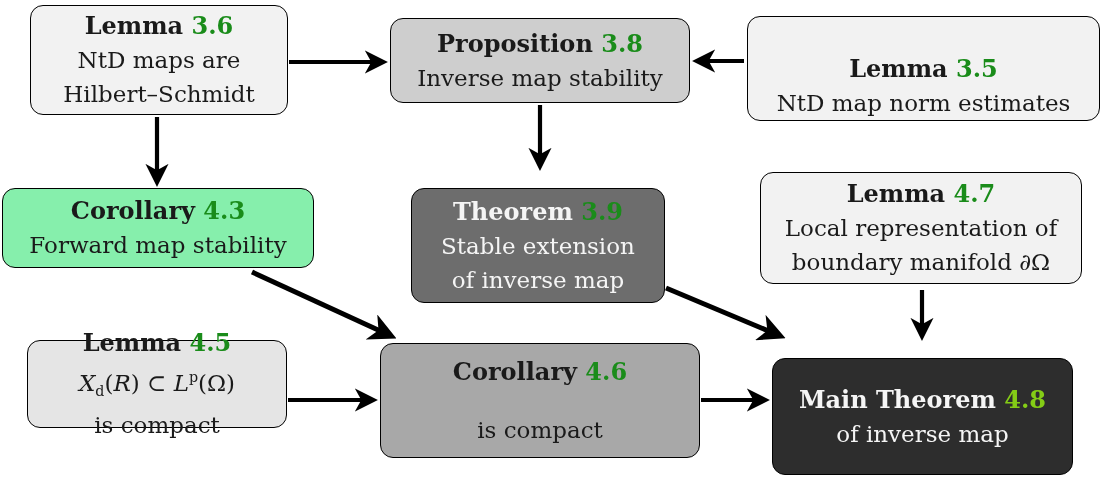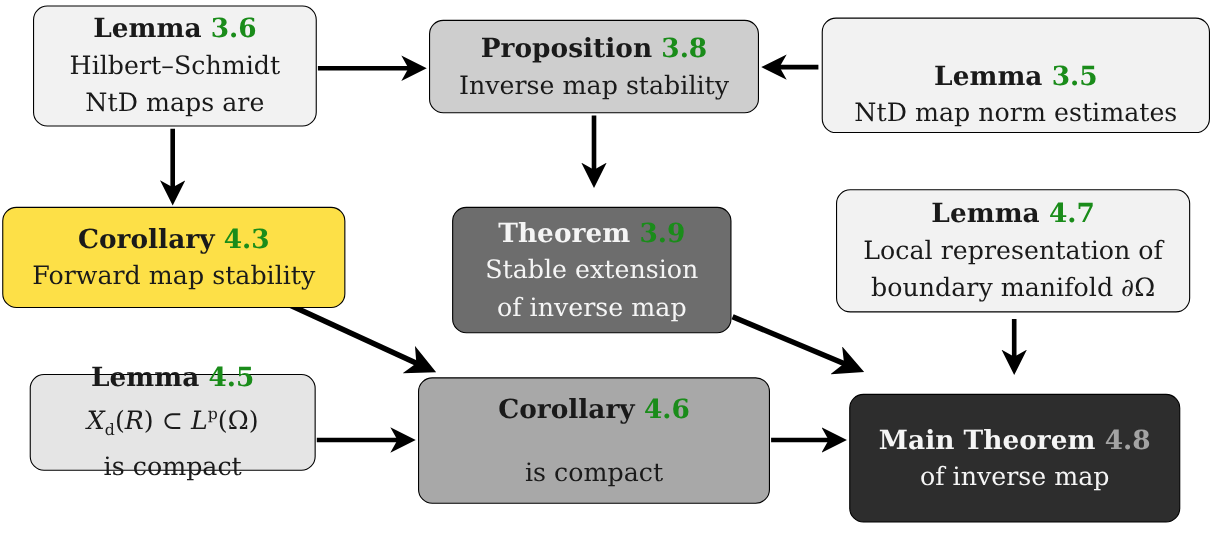--- a/index.html
+++ b/index.html
@@ -39,35 +39,35 @@
     <line class="edge" x1="157" y1="117" x2="157" y2="180" stroke-width="4.2" marker-end="url(#ah)"></line>
     <line class="edge" x1="252" y1="272" x2="389" y2="335" stroke-width="5" marker-end="url(#ah)"></line>
     <line class="edge" x1="666" y1="288" x2="778" y2="335" stroke-width="5" marker-end="url(#ah)"></line>
     <line class="edge" x1="922" y1="290" x2="922" y2="334" stroke-width="4.2" marker-end="url(#ah)"></line>
     <line class="edge" x1="288" y1="400" x2="371" y2="400" stroke-width="4.2" marker-end="url(#ah)"></line>
     <line class="edge" x1="701" y1="400" x2="763" y2="400" stroke-width="4.2" marker-end="url(#ah)"></line>
   </svg>
 
   <div class="node" style="left: 30px; top: 5px; width: 258px; height: 110px; background-color: rgb(242, 242, 242);">
     <div class="title"><span>Lemma</span>&nbsp;<span class="num" style="color: rgb(26, 140, 26);">3.6</span></div>
+    <div class="line">NtD maps are</div>
     <div class="line">Hilbert–Schmidt</div>
-    <div class="line">NtD maps are</div>
   </div>
 
   <div class="node" style="left: 390px; top: 18px; width: 300px; height: 85px; background-color: rgb(206, 206, 206);">
     <div class="title"><span>Proposition</span>&nbsp;<span class="num" style="color: rgb(26, 140, 26);">3.8</span></div>
     <div class="line">Inverse map stability</div>
   </div>
 
   <div class="node" style="left: 747px; top: 16px; width: 353px; height: 105px; background-color: rgb(242, 242, 242); justify-content: flex-end;">
     <div class="title"><span>Lemma</span>&nbsp;<span class="num" style="color: rgb(26, 140, 26);">3.5</span></div>
     <div class="line">NtD map norm estimates</div>
   </div>
 
-  <div class="node" style="left: 2px; top: 188px; width: 312px; height: 92px; background-color: #fde047;">
+  <div class="node" style="left: 2px; top: 188px; width: 312px; height: 80px; background-color: #86efac;">
     <div class="title"><span>Corollary</span>&nbsp;<span class="num" style="color: rgb(26, 140, 26);">4.3</span></div>
     <div class="line">Forward map stability</div>
   </div>
 
   <div class="node dark" style="left: 411px; top: 172px; width: 254px; height: 115px; background-color: rgb(109, 109, 109);">
     <div class="title"><span>Theorem</span>&nbsp;<span class="num" style="color: rgb(26, 140, 26);">3.9</span></div>
     <div class="line">Stable extension</div>
     <div class="line">of inverse map</div>
   </div>
 
@@ -82,17 +82,17 @@
     <div class="line"><i>X</i><sub>d</sub>(<i>R</i>) ⊂ <i>L</i><sup>p</sup>(Ω)</div>
     <div class="line">is compact</div>
   </div>
 
   <div class="node" style="left: 380px; top: 343px; width: 320px; height: 115px; background-color: rgb(168, 168, 168); gap: 24px;">
     <div class="title"><span>Corollary</span>&nbsp;<span class="num" style="color: rgb(26, 140, 26);">4.6</span></div>
     <div class="line">is compact</div>
   </div>
 
   <div class="node dark" style="left: 772px; top: 342px; width: 301px; height: 117px; background-color: rgb(45, 45, 45);">
-    <div class="title"><span>Main Theorem</span>&nbsp;<span class="num" style="color: #a3a3a3;">4.8</span></div>
+    <div class="title"><span>Main Theorem</span>&nbsp;<span class="num" style="color: #84cc16;">4.8</span></div>
     <div class="line">of inverse map</div>
   </div>
 
 </div>
 
 </body></html>

